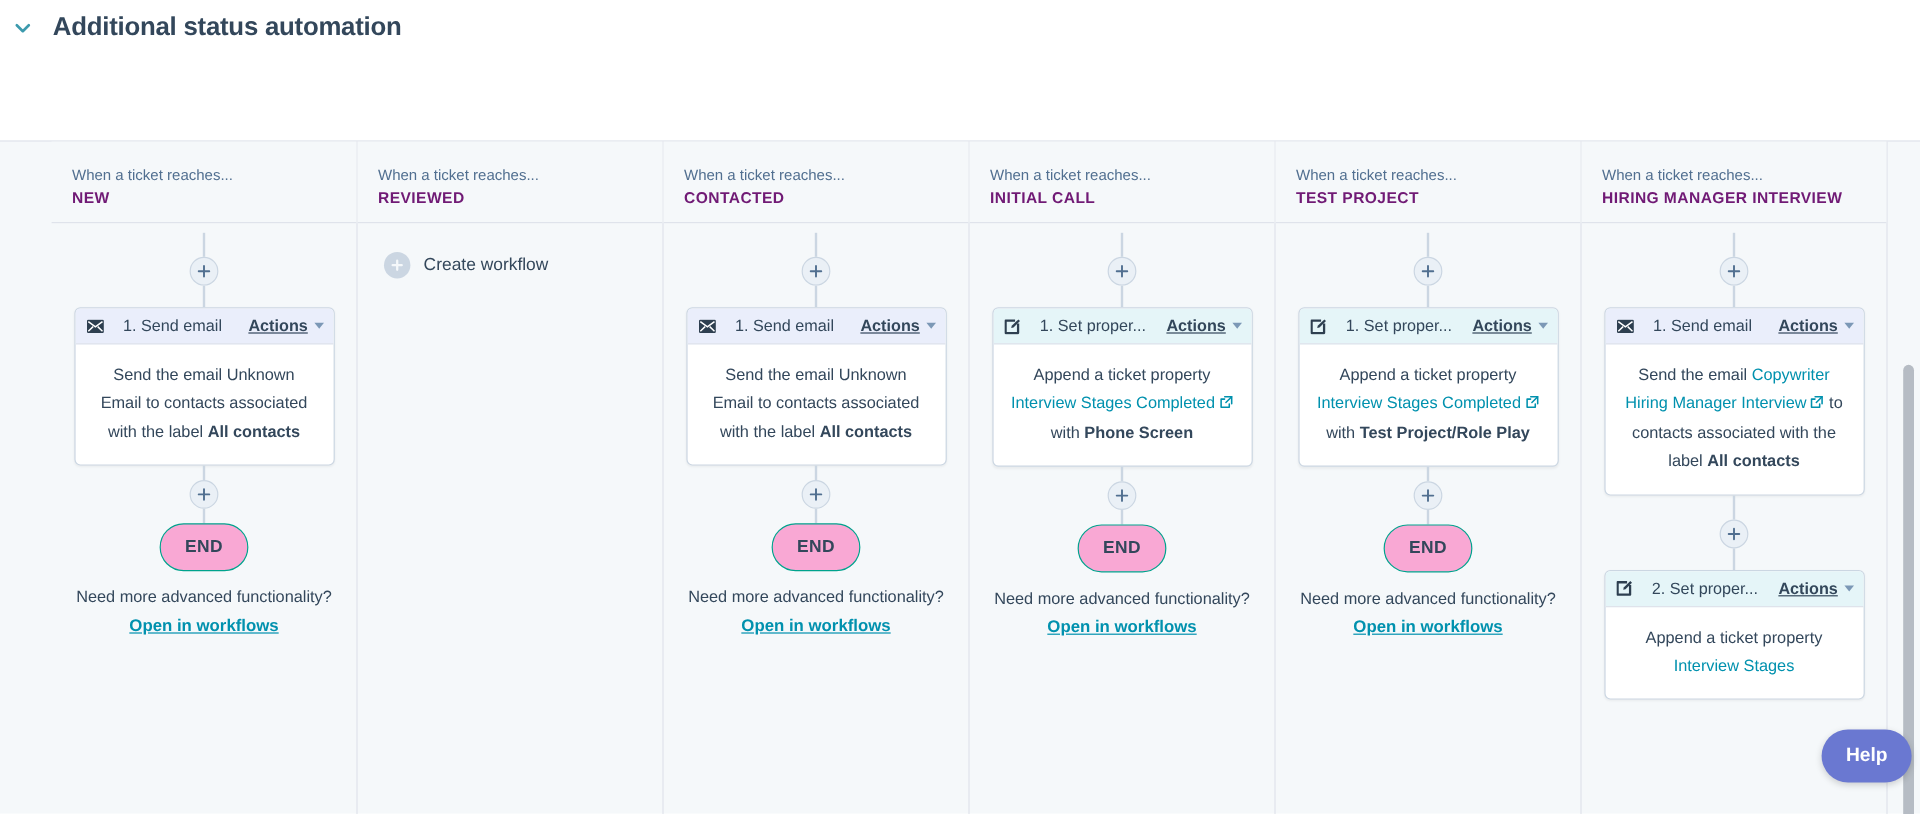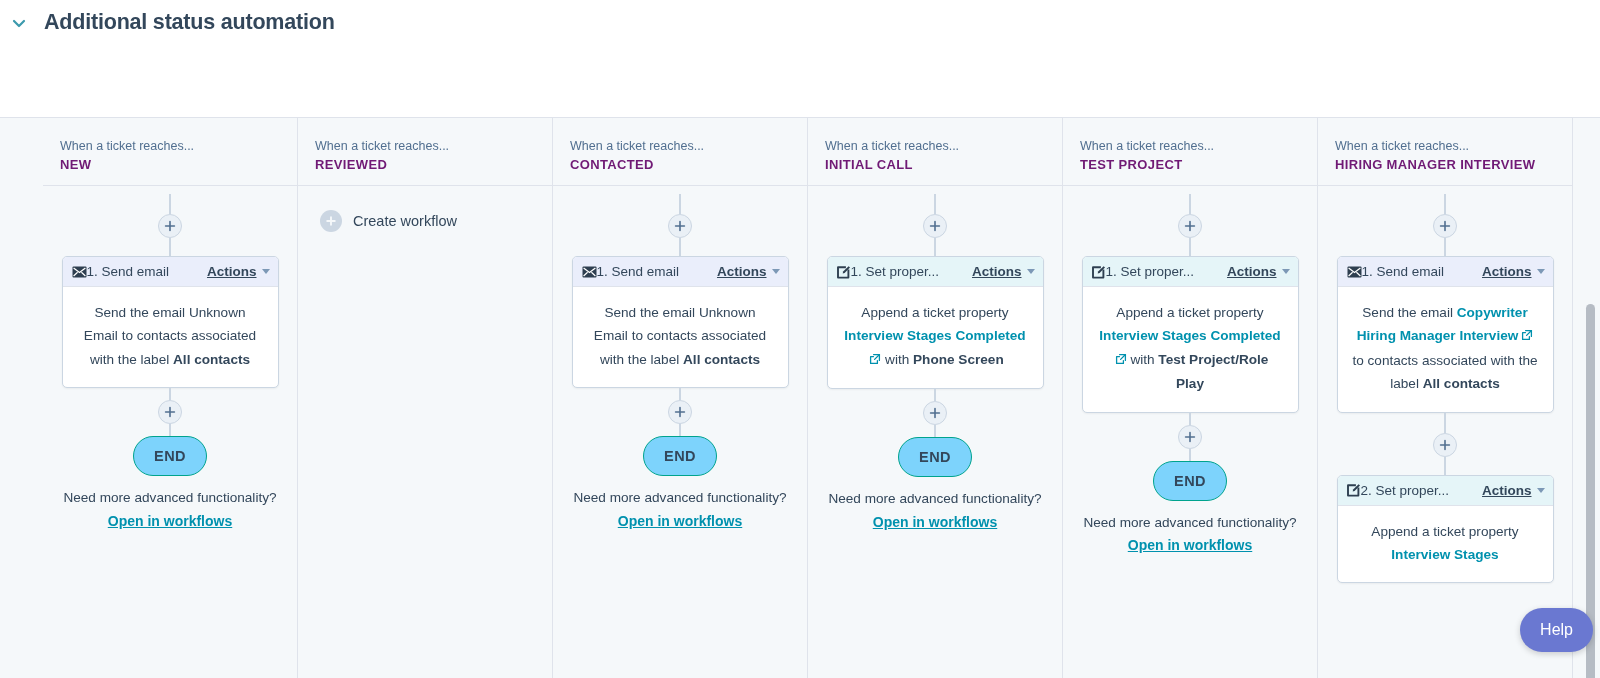--- a/index.html
+++ b/index.html
@@ -161,21 +161,21 @@
     border: 1px solid #cbd6e2;
     border-radius: 5px;
     box-shadow: 0 1px 2px rgba(0,0,0,0.05);
     overflow: hidden;
   }
   .card-head {
     display: flex;
     align-items: center;
     height: 30px;
     padding: 0 8px 0 9px;
-    gap: 0;
+    gap: 16px;
     border-bottom: 1px solid #dfe3eb;
   }
   .card-head.email    { background: #eaeefb; }
   .card-head.property { background: #e5f5f8; }
 
   .card-ico { flex: 0 0 auto; display: flex; align-items: center; }
   .card-ico svg { display: block; }
 
   .card-title {
     font-size: 13.5px;
@@ -204,28 +204,28 @@
     border-top: 5px solid #7c98b6;
   }
 
   .card-body {
     padding: 14px 14px 16px 14px;
     text-align: center;
     font-size: 13.6px;
     line-height: 1.72;
     color: #33475b;
   }
-  .card-body .link { font-weight: bold; text-align: center; }
+  .card-body .link { font-weight: normal; text-align: center; }
 
   
   .end-pill {
     width: 74px;
     height: 40px;
     border-radius: 20px;
-    background: #7dd3fc;
+    background: #f9a8d4;
     border: 1px solid #00a38d;
     display: flex;
     align-items: center;
     justify-content: center;
     font-size: 14.5px;
     font-weight: bold;
     color: #33475b;
     letter-spacing: 0.4px;
   }
 
@@ -284,21 +284,21 @@
   .help-btn {
     position: absolute;
     right: 7px;
     bottom: 26px;
     height: 44px;
     padding: 0 20px;
     border-radius: 22px;
     background: #6a78d1;
     color: #ffffff;
     font-size: 16px;
-    font-weight: normal;
+    font-weight: bold;
     display: flex;
     align-items: center;
     justify-content: center;
     cursor: pointer;
     box-shadow: 0 2px 6px rgba(0,0,0,0.18);
     z-index: 40;
   }
 </style>
 </head>
 <body>

